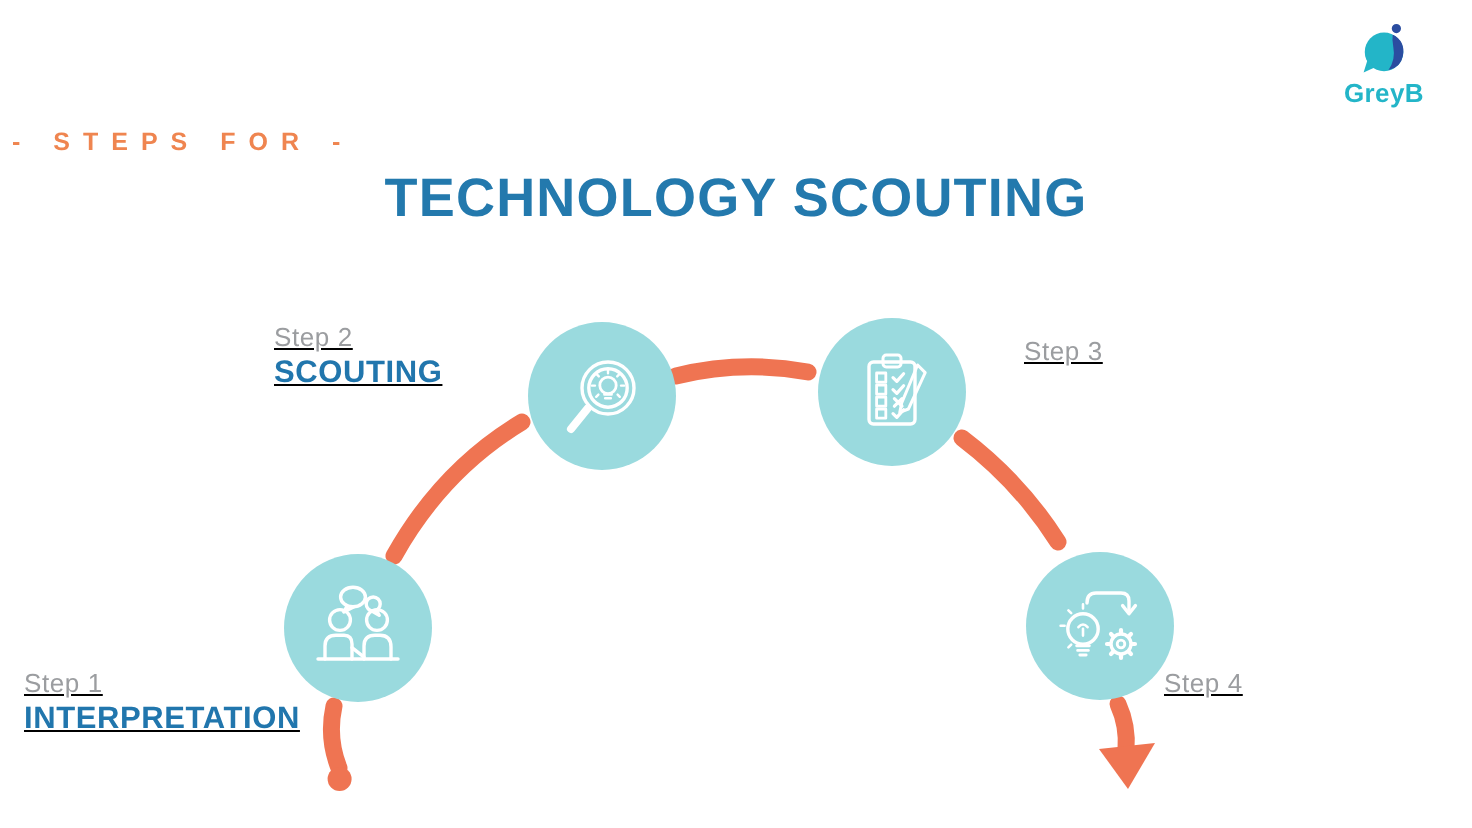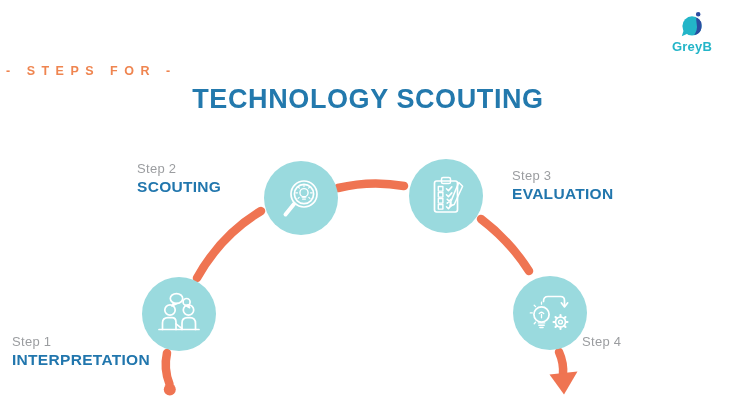--- a/index.html
+++ b/index.html
@@ -23,21 +23,21 @@
   .logo svg{display:block;margin:0 auto;}
   .logo-text{font-size:13px;font-weight:700;letter-spacing:.2px;color:var(--logo-teal,#23b5c8);margin-top:0px;}
   
   .node{
     position:absolute;width:74px;height:74px;border-radius:50%;
     background:var(--circle-teal,#9adade);
     display:flex;align-items:center;justify-content:center;
   }
   .node svg{display:block;}
   
-  .step-block{position:absolute;line-height:1.25;}
+  .step-block{position:absolute;line-height:1.25;text-decoration:underline;}
   .step-label{font-size:13px;color:var(--step-label-gray,#9b9da0);letter-spacing:.3px;}
   .step-title{font-size:15.5px;font-weight:800;color:var(--step-title-blue,#2176ad);letter-spacing:.3px;}
   
   .arc-layer{position:absolute;left:0;top:0;}
   .arc-stroke{stroke:var(--accent-orange,#ef7452);stroke-width:8.5;fill:none;stroke-linecap:round;}
   .arc-fill{fill:var(--accent-orange,#ef7452);}
   .icon-stroke{stroke:var(--icon-stroke,#fff);fill:none;stroke-linecap:round;stroke-linejoin:round;}
 </style>
 </head>
 <body>
@@ -119,21 +119,20 @@
         <path d="M24.5,16.8 l1.9,1.9 l3.4,-3.8" stroke-width="1.6"></path>
         <path d="M24.5,22.8 l1.9,1.9 l3.4,-3.8" stroke-width="1.6"></path>
         <path d="M25.2,27.3 l3.8,3.8 M29,27.3 l-3.8,3.8" stroke-width="1.6"></path>
         <path d="M24.5,34.8 l1.9,1.9 l3.4,-3.8" stroke-width="1.6"></path>
         <path d="M36.8,10.5 L40.6,14.3 L32.2,32.5 L27.9,34.2 L28.8,29.6 Z" stroke-width="1.5"></path>
       </g>
     </svg>
   </div>
   <div class="step-block" style="left:512px;top:168px;">
     <div class="step-label">Step 3</div>
-    <div class="step-title">EVALUATION</div>
   </div>
 
   <div class="node" style="left:513px;top:276px;">
     <svg width="48" height="48" viewBox="0 0 48 48">
       <g class="icon-stroke" stroke-width="1.7">
         <circle cx="15.5" cy="25.5" r="7.6"></circle>
         <path d="M12.3,33.9 h6.4 M12.8,36.2 h5.4 M13.9,38.5 h3.2" stroke-width="1.4"></path>
         <path d="M13.2,24.6 q2.3,-2.7 4.6,0 M15.5,25.4 v3.4" stroke-width="1.3"></path>
         <path d="M15.5,15.2 V13.2 M9.6,17.6 L8.2,16.2 M6.3,23.9 H4.3 M9.6,33.3 L8.2,34.7" stroke-width="1.3"></path>
         <path d="M17.5,12.5 Q17.5,7.5 22,7.5 H34.5 Q38.5,7.5 38.5,11.5 V16.5"></path>

